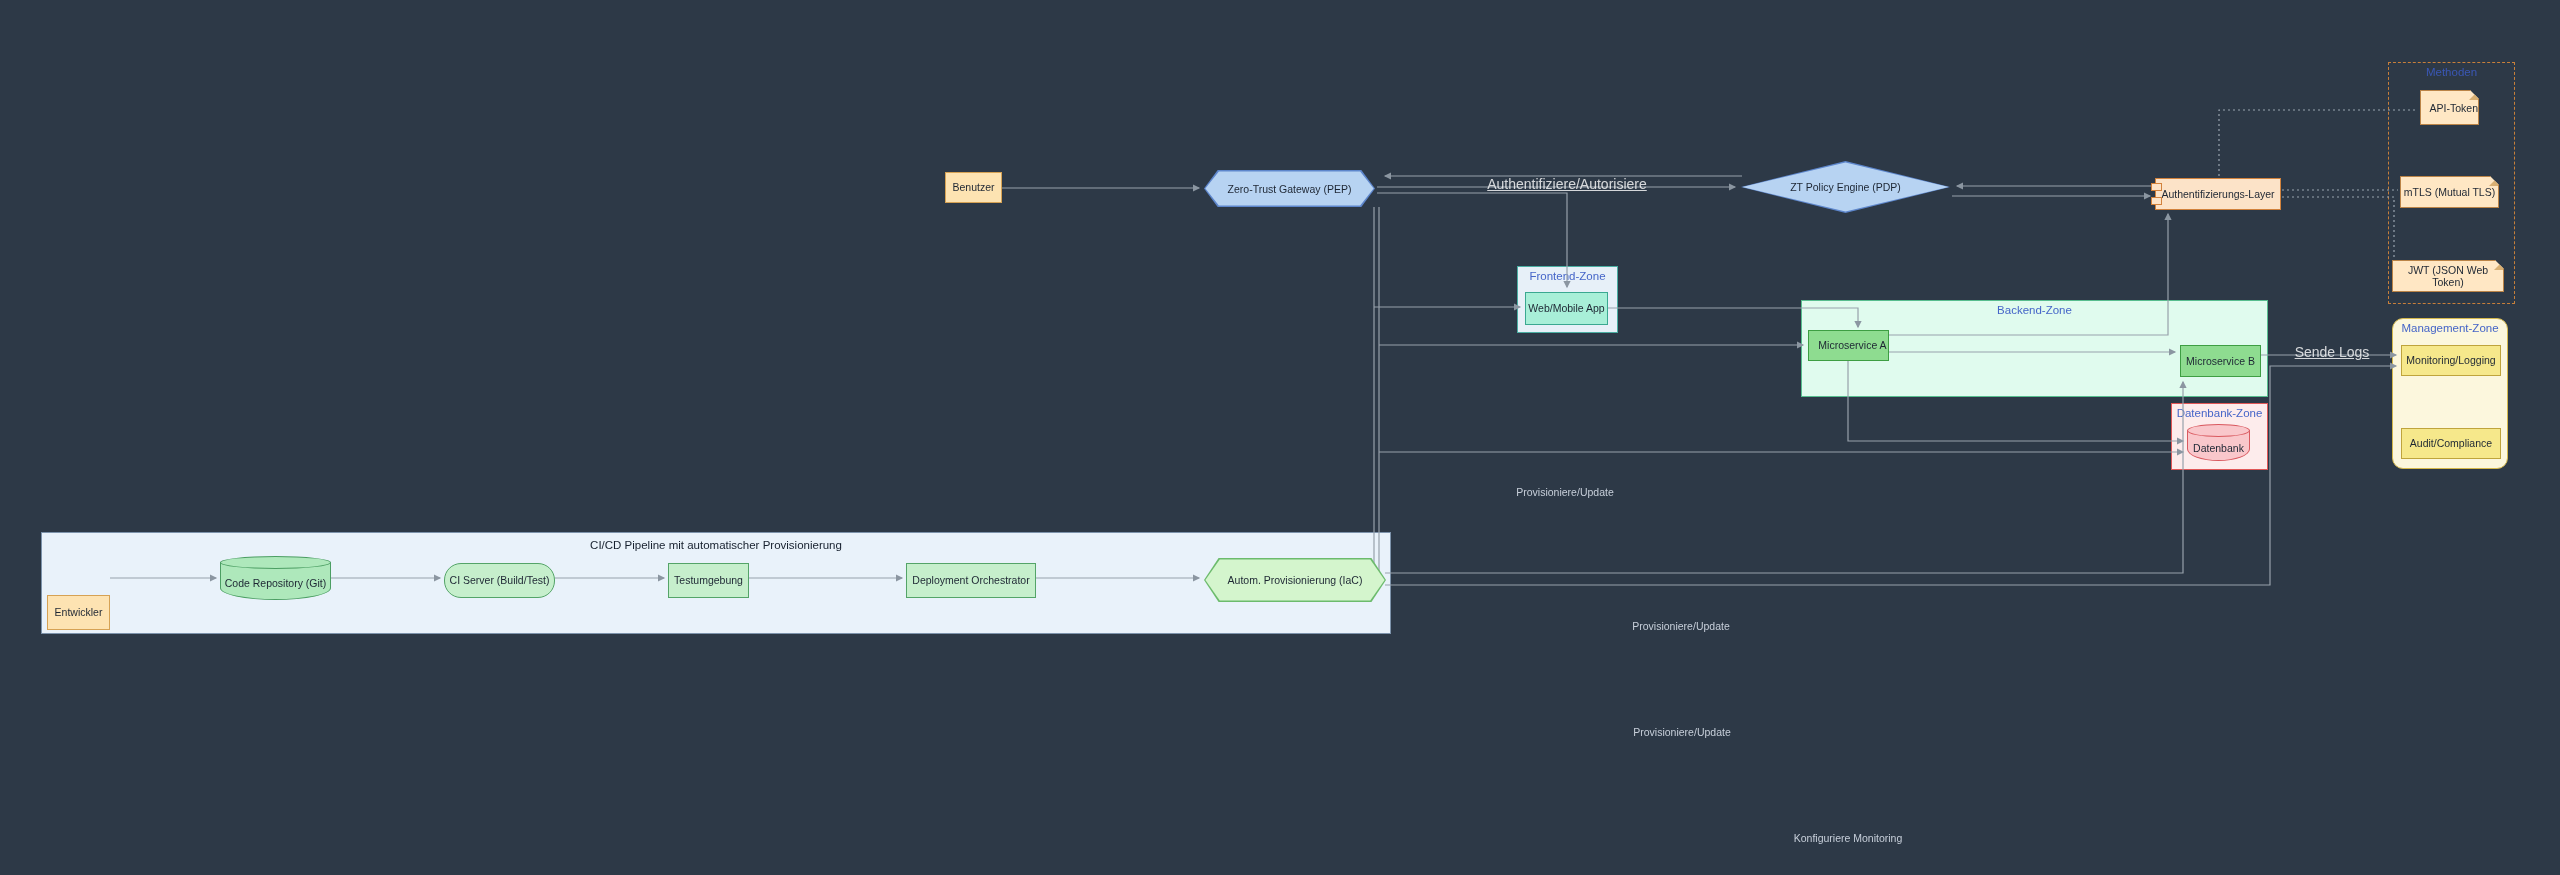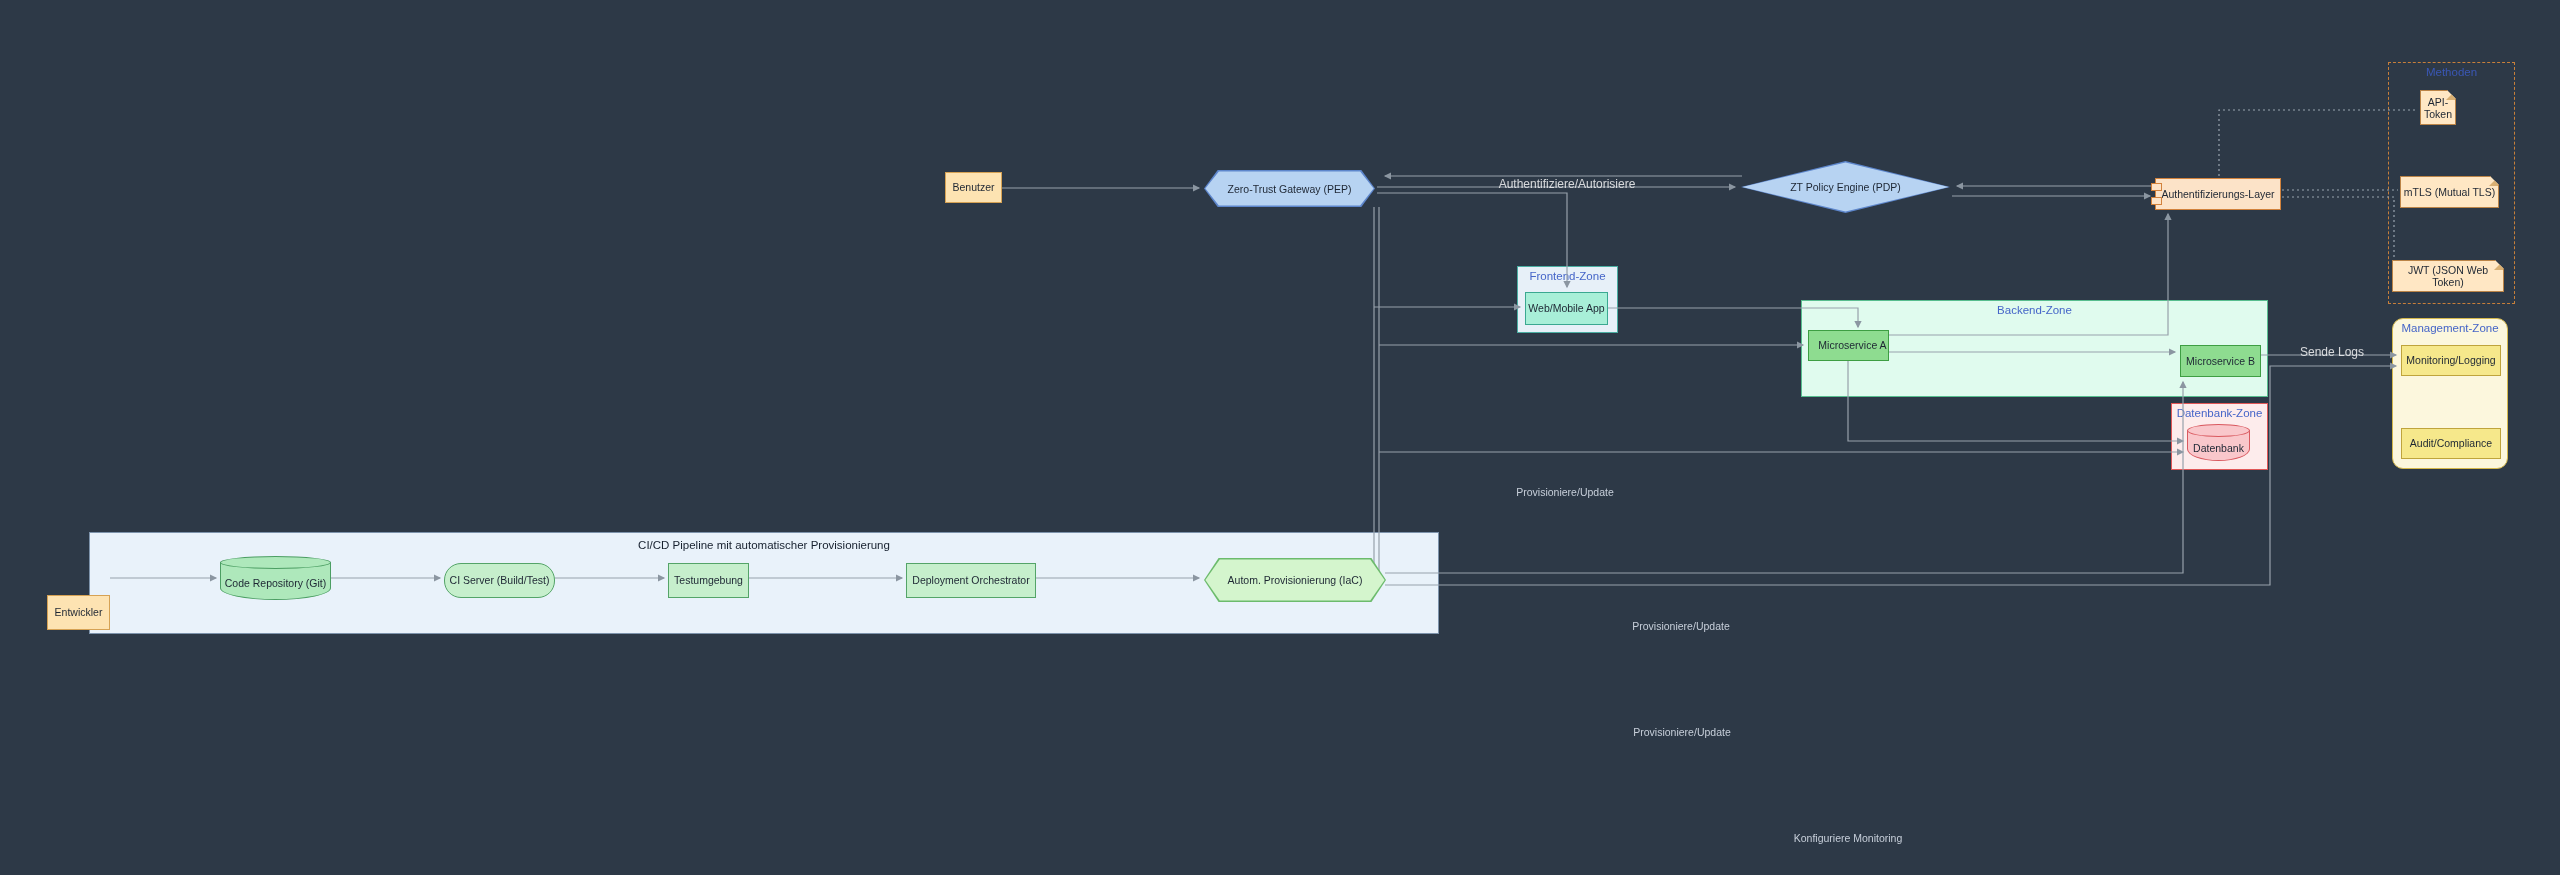--- a/index.html
+++ b/index.html
@@ -30,22 +30,22 @@
   .cyl::before{content:'';position:absolute;left:-1px;right:-1px;top:-7px;height:13px;
        border:1px solid;border-color:inherit;border-radius:50%;background:inherit;box-sizing:border-box;}
   .cyl span{position:relative;top:2px;}
   .note{position:absolute;box-sizing:border-box;border:1px solid #bb8447;background:#ffe7c4;
         display:flex;align-items:center;justify-content:center;font-size:10.5px;text-align:center;
         clip-path:polygon(0 0,calc(100% - 9px) 0,100% 9px,100% 100%,0 100%);}
   .note::after{content:'';position:absolute;top:0;right:0;width:0;height:0;
         border-style:solid;border-width:0 0 9px 9px;border-color:transparent transparent #d9b073 transparent;}
   .tab{position:absolute;width:9px;height:6px;background:#fce3c8;border:1px solid #d2823c;left:-5px;}
   .dark-label{position:absolute;transform:translate(-50%,-50%);font-size:10.5px;color:#c7cfda;white-space:nowrap;}
-  .faint-label{position:absolute;transform:translate(-50%,-50%);font-size:12px;color:#ffffff;
-               opacity:.8;white-space:nowrap;}
+  .faint-label{position:absolute;transform:translate(-50%,-50%);font-size:14px;color:#ffffff;
+               opacity:.8;white-space:nowrap;text-decoration:underline;}
   .big-title{position:absolute;left:0;right:0;top:4px;text-align:center;font-size:12px;color:#4565c8;}
   .cicd-title{position:absolute;left:0;right:0;top:6px;text-align:center;font-size:11.5px;color:#16202e;}
 </style>
 </head>
 <body>
 
 <div id="stage">
 
   <div class="layer" id="zones">
 
@@ -63,21 +63,21 @@
     </div>
 
     <div class="zone" style="left:2392px;top:318px;width:116px;height:151px;background:#fcf7dd;border-color:#d4b84d;border-radius:11px;">
       <div class="zone-title">Management-Zone</div>
     </div>
 
     <div class="zone" style="left:2388px;top:62px;width:127px;height:242px;background:transparent;border:1.5px dashed #c77f3a;">
       <div class="zone-title" style="color:#3a57b5;">Methoden</div>
     </div>
 
-    <div class="zone" style="left:41px;top:532px;width:1350px;height:102px;background:#e9f2fa;border-color:#7d93ab;margin-left:48px;">
+    <div class="zone" style="left:41px;top:532px;width:1350px;height:102px;background:#e9f2fa;border-color:#7d93ab;">
       <div class="cicd-title">CI/CD Pipeline mit automatischer Provisionierung</div>
     </div>
   </div>
 
   <svg class="layer" id="edges" viewBox="0 0 2560 875" width="2560" height="875">
     <defs>
       <marker id="arr" markerWidth="7" markerHeight="7" refX="5" refY="3" orient="auto">
         <path d="M0,0 L6,3 L0,6 z" fill="#8b96a1"></path>
       </marker>
     </defs>
@@ -154,21 +154,21 @@
     </div>
 
     <div class="node" style="left:2401px;top:345px;width:100px;height:31px;background:#f6e88b;border-color:#bfa43c;">
       <span>Monitoring/Logging</span>
     </div>
 
     <div class="node" style="left:2401px;top:428px;width:100px;height:31px;background:#f6e88b;border-color:#bfa43c;">
       <span>Audit/Compliance</span>
     </div>
 
-    <div class="note" style="left:2420px;top:90px;width:36px;height:35px;justify-content:flex-end;">
+    <div class="note" style="left:2420px;top:90px;width:59px;height:35px;justify-content:flex-end;">
       <span>API-Token</span>
     </div>
 
     <div class="note" style="left:2400px;top:176px;width:99px;height:32px;">
       <span>mTLS (Mutual TLS)</span>
     </div>
 
     <div class="note" style="left:2392px;top:260px;width:112px;height:32px;">
       <span>JWT (JSON Web Token)</span>
     </div>

